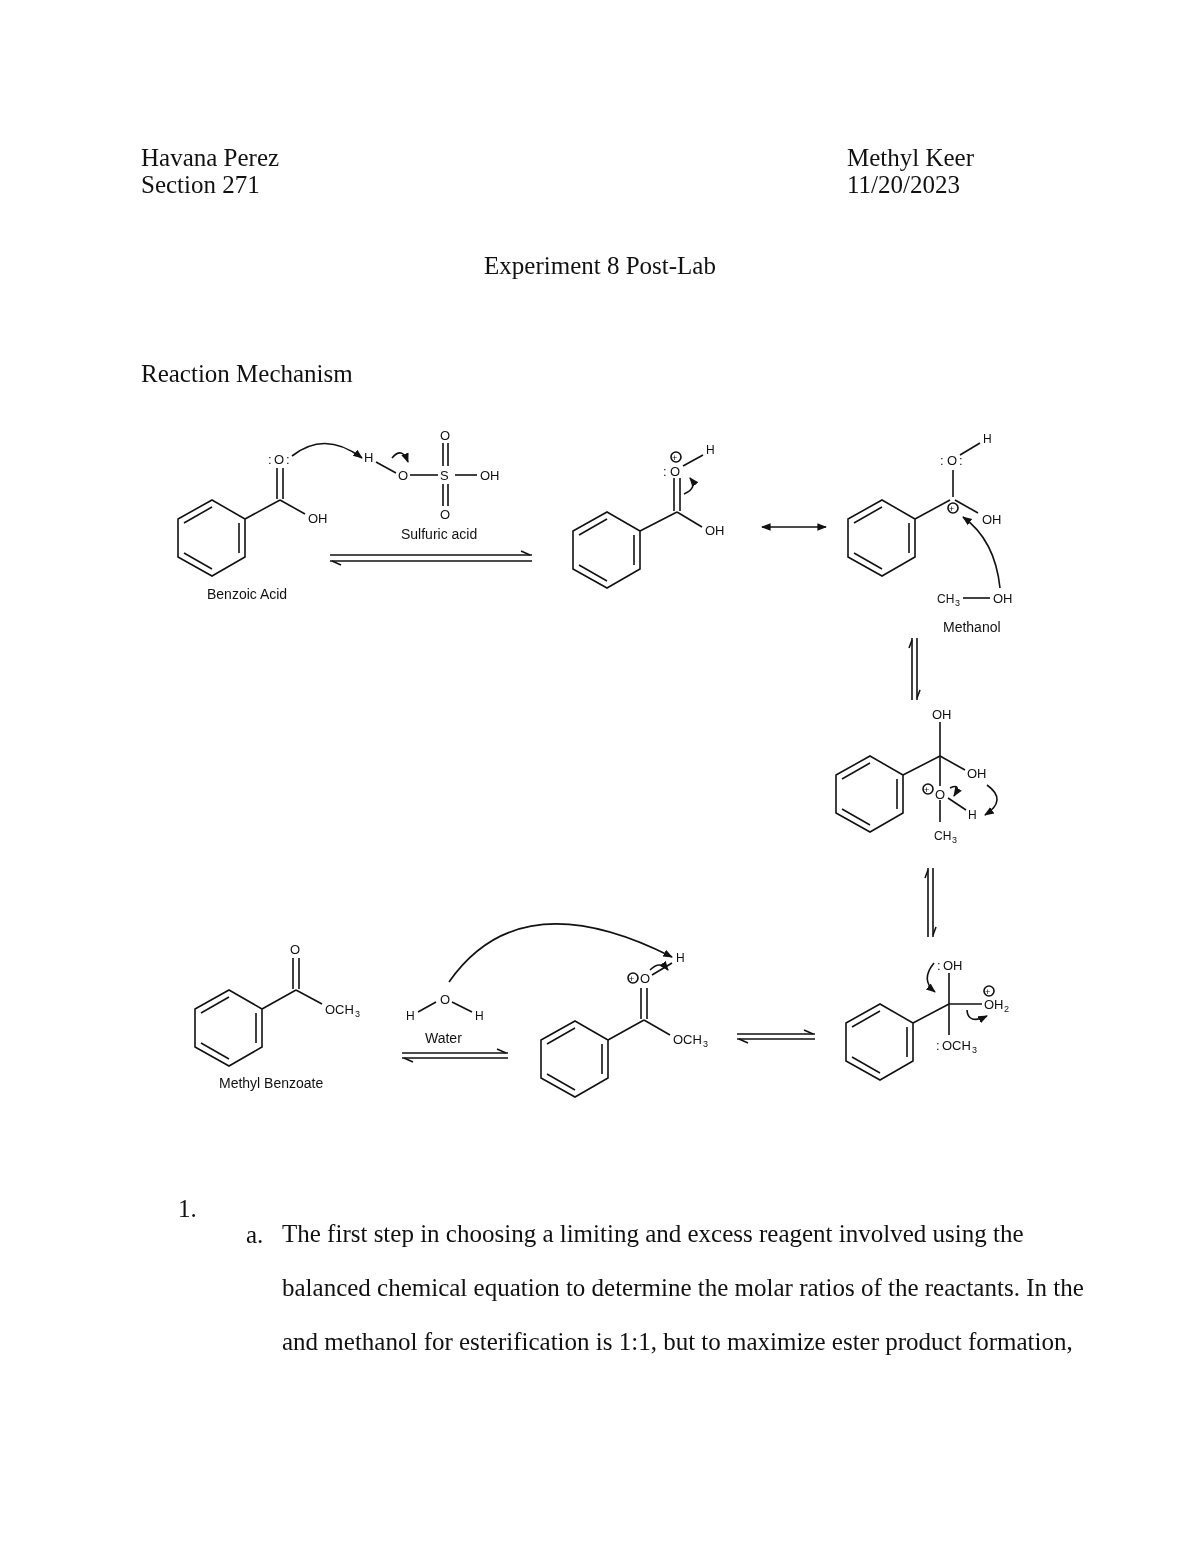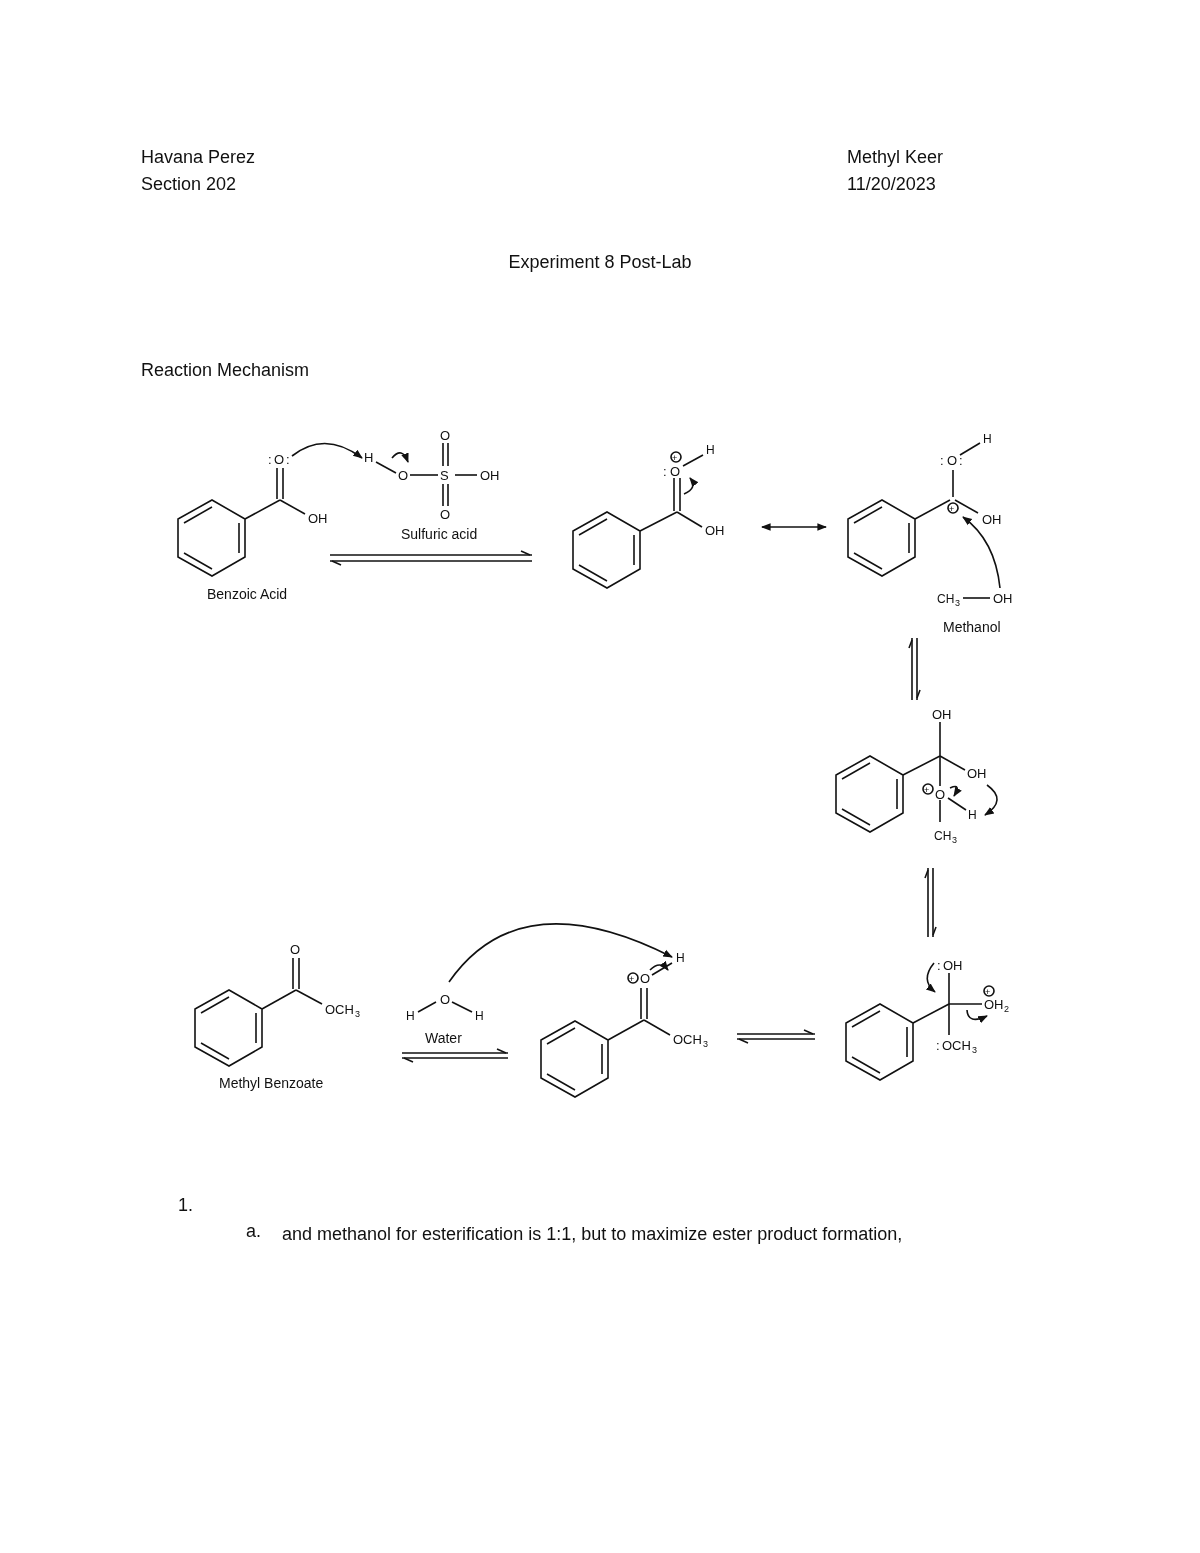--- a/index.html
+++ b/index.html
@@ -1,36 +1,36 @@
 <!DOCTYPE html>
 <html><head>
   <meta charset="utf-8">
   <style>
     html, body { margin: 0; padding: 0; background: #ffffff; }
     body { width: 1200px; height: 1553px; position: relative; overflow: hidden; color: #111; }
-    .serif { font-family: Liberation Sans, sans-serif; font-size: 18px; }
+    .serif { font-family: Liberation Serif, serif; font-size: 25px; }
     .abs { position: absolute; white-space: nowrap; }
     .hdr-left { left: 141px; top: 144px; line-height: 27px; }
     .hdr-right { left: 847px; top: 144px; line-height: 27px; }
     .title { left: 0; width: 1200px; text-align: center; top: 252px; }
     .section { left: 141px; top: 360px; text-align: center; }
     .diagram { position: absolute; left: 0; top: 400px; width: 1200px; height: 720px; }
     .q-num { left: 178px; top: 1195px; }
     .q-letter { left: 246px; top: 1221px; }
     .q-lines { position: absolute; left: 282px; top: 1221px; width: 800px; }
     .q-line { display: block; height: 54px; line-height: 26px; white-space: nowrap; }
     .q-line b { font-weight: bold; }
     svg text { font-family: "Liberation Sans", "DejaVu Sans", sans-serif; }
   </style>
 </head>
 <body>
 
 <div class="abs serif hdr-left">
   <div>Havana Perez</div>
-  <div>Section 202</div>
+  <div>Section 271</div>
 </div>
 <div class="abs serif hdr-right">
   <div>Methyl Keer</div>
   <div>11/20/2023</div>
 </div>
 
 <div class="abs serif title">Experiment 8 Post-Lab</div>
 <div class="abs serif section">Reaction Mechanism</div>
 
 <svg class="diagram" viewBox="0 400 1200 720" xmlns="http://www.w3.org/2000/svg">
@@ -258,14 +258,16 @@
     <text x="290" y="954">O</text>
     <text x="325" y="1014">OCH</text>
     <text x="355" y="1017" font-size="9">3</text>
     <text x="219" y="1088" font-size="14">Methyl Benzoate</text>
   </g>
 </svg>
 
 <div class="abs serif q-num">1.</div>
 <div class="abs serif q-letter">a.</div>
 <div class="serif q-lines">
+  <span class="q-line"><span>The first step in choosing a limiting and excess reagent involved using the</span><b></b><span></span></span>
+  <span class="q-line"><span>balanced chemical equation to determine the molar ratios of the reactants. In the</span><b></b><span></span></span>
   <span class="q-line"><span>and methanol for esterification is 1:1, but to maximize ester product formation,</span><b></b><span></span></span>
 </div>
 
 </body></html>

